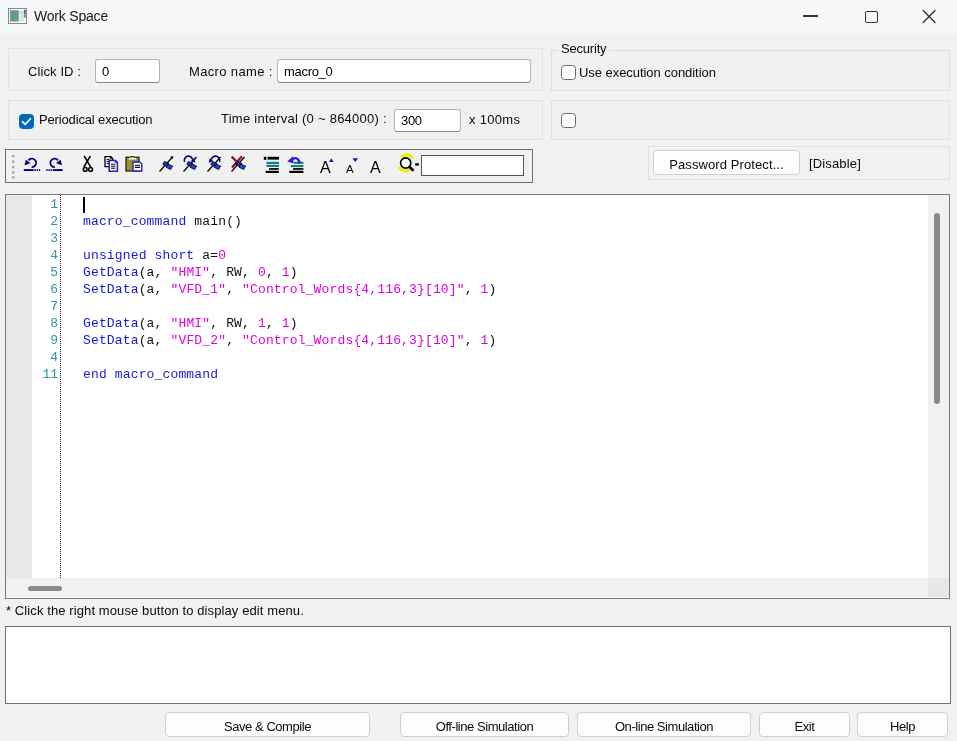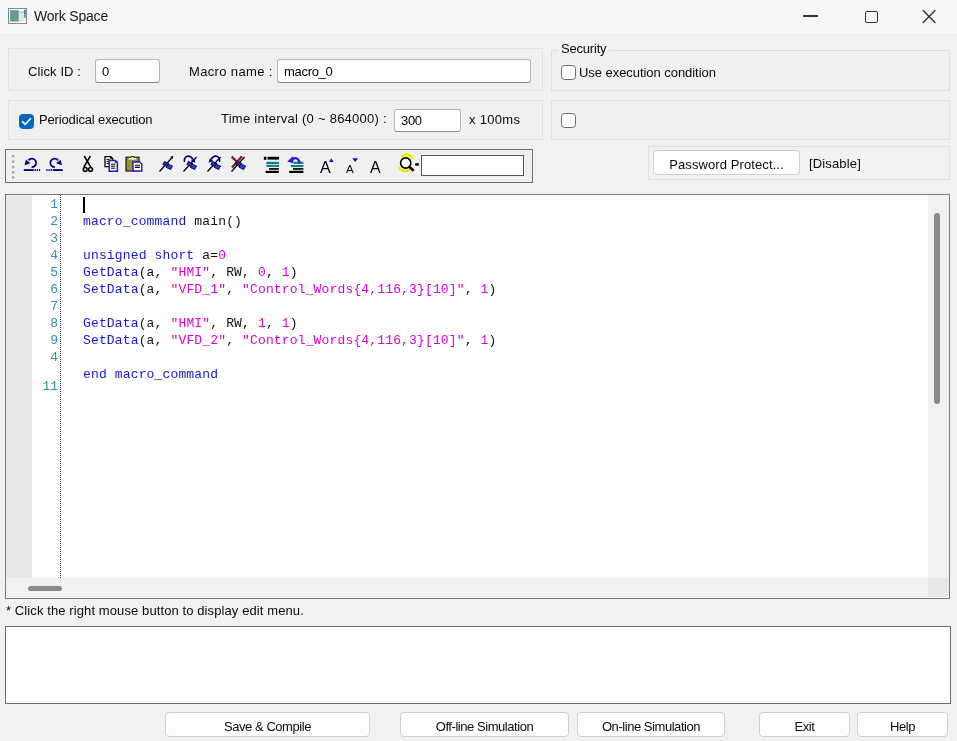--- a/index.html
+++ b/index.html
@@ -209,21 +209,21 @@
   <div class="ln" style="left:6px;top:197px;">1</div>
   <div class="ln" style="left:6px;top:214px;">2</div>
   <div class="ln" style="left:6px;top:231px;">3</div>
   <div class="ln" style="left:6px;top:248px;">4</div>
   <div class="ln" style="left:6px;top:265px;">5</div>
   <div class="ln" style="left:6px;top:282px;">6</div>
   <div class="ln" style="left:6px;top:299px;">7</div>
   <div class="ln" style="left:6px;top:316px;">8</div>
   <div class="ln" style="left:6px;top:333px;">9</div>
   <div class="ln" style="left:6px;top:350px;">4</div>
-  <div class="ln" style="left:6px;top:367px;margin-top:12px;">11</div>
+  <div class="ln" style="left:6px;top:367px;">11</div>
 
   <div class="abs" style="left:83px;top:197px;width:2px;height:16px;background:#000;"></div>
 
   <div class="abs mono" style="left:83px;top:214px;"><span class="k">macro_command</span> main()</div>
   <div class="abs mono" style="left:83px;top:248px;"><span class="k">unsigned short</span> a=<span class="n">0</span></div>
   <div class="abs mono" style="left:83px;top:265px;"><span class="k">GetData</span>(a, <span class="s">"HMI"</span>, RW, <span class="n">0</span>, <span class="n">1</span>)</div>
   <div class="abs mono" style="left:83px;top:282px;"><span class="k">SetData</span>(a, <span class="s">"VFD_1"</span>, <span class="s">"Control_Words{4,116,3}[10]"</span>, <span class="n">1</span>)</div>
   <div class="abs mono" style="left:83px;top:316px;"><span class="k">GetData</span>(a, <span class="s">"HMI"</span>, RW, <span class="n">1</span>, <span class="n">1</span>)</div>
   <div class="abs mono" style="left:83px;top:333px;"><span class="k">SetData</span>(a, <span class="s">"VFD_2"</span>, <span class="s">"Control_Words{4,116,3}[10]"</span>, <span class="n">1</span>)</div>
   <div class="abs mono" style="left:83px;top:367px;"><span class="k">end macro_command</span></div>
@@ -233,17 +233,17 @@
 
   <div class="abs" style="left:6px;top:578px;width:922px;height:19px;background:#f1f1f1;"></div>
   <div class="abs" style="left:28px;top:586px;width:34px;height:5px;background:#8a8a8a;border-radius:2.5px;"></div>
   <div class="abs" style="left:928px;top:578px;width:21px;height:19px;background:#e7e7e7;"></div>
 
   <div class="lbl" style="left:6px;top:603px;letter-spacing:0.1px;">* Click the right mouse button to display edit menu.</div>
   <div class="abs" style="left:5px;top:626px;width:946px;height:78px;background:#fff;border:1px solid #6f6f6f;box-sizing:border-box;"></div>
 
   <div class="btn" style="left:165px;top:712px;width:205px;height:25px;">Save &amp; Compile</div>
   <div class="btn" style="left:400px;top:712px;width:169px;height:25px;">Off-line Simulation</div>
-  <div class="btn" style="left:577px;top:712px;width:148px;height:25px;">On-line Simulation</div>
+  <div class="btn" style="left:577px;top:712px;width:174px;height:25px;">On-line Simulation</div>
   <div class="btn" style="left:759px;top:712px;width:91px;height:25px;">Exit</div>
   <div class="btn" style="left:857px;top:712px;width:91px;height:25px;">Help</div>
 
 </div>
 
 </body></html>

